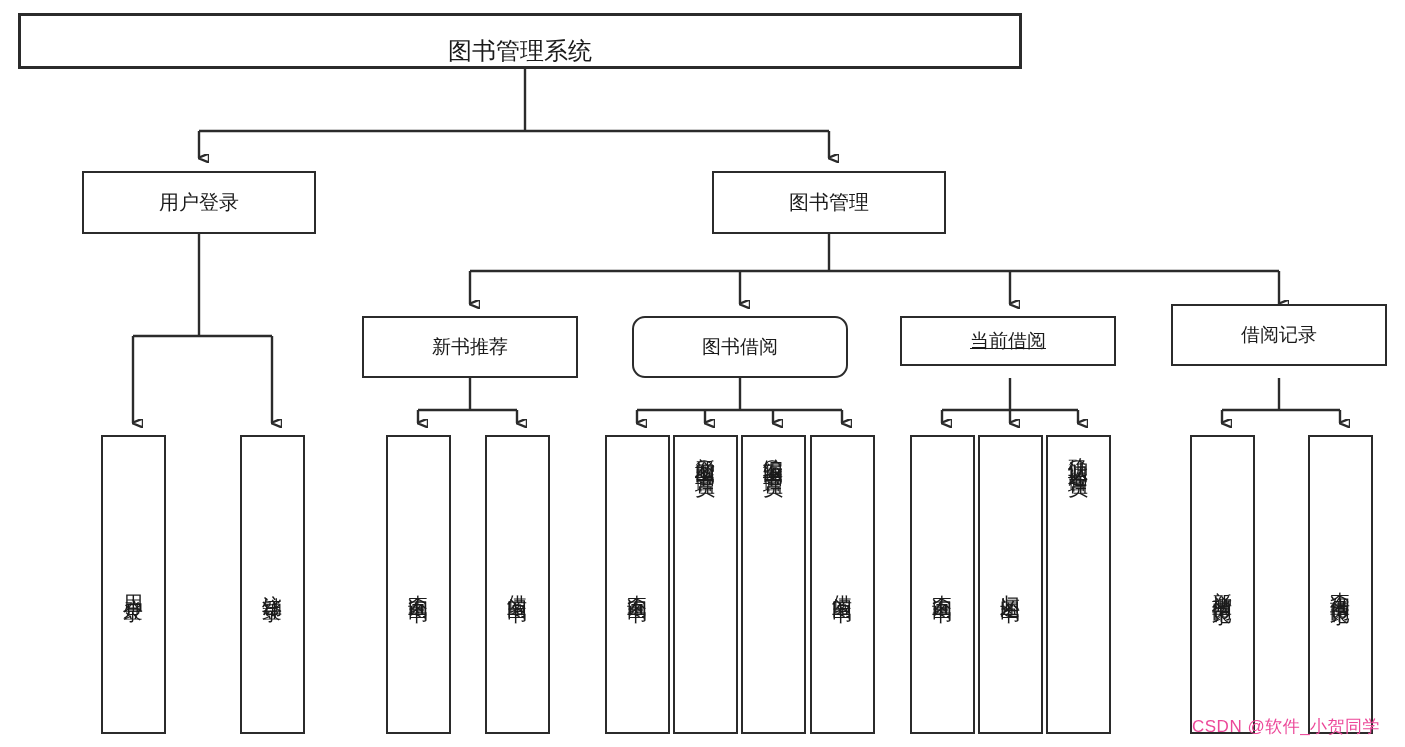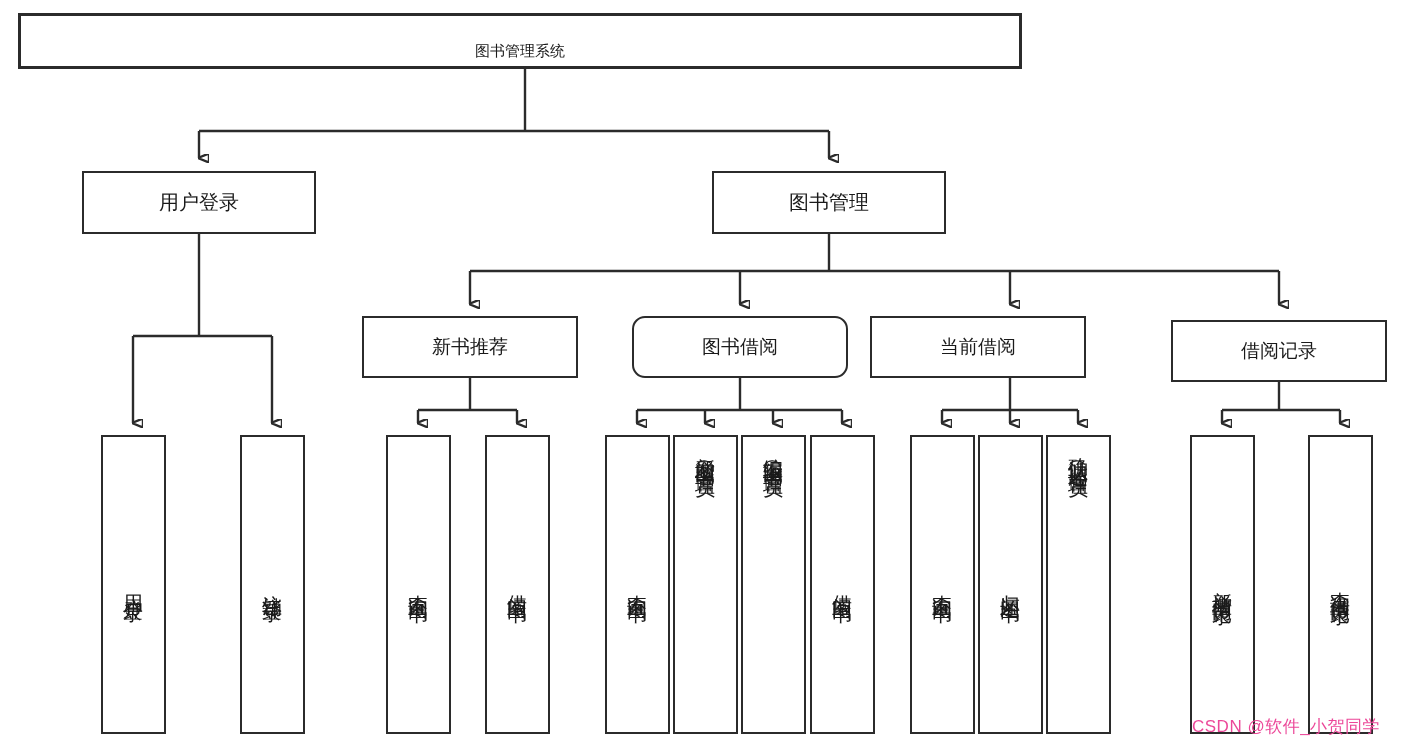--- a/index.html
+++ b/index.html
@@ -2,21 +2,21 @@
 <html><head>
 <meta charset="utf-8">
 <style>
   html,body{margin:0;padding:0;background:#ffffff;}
   body{font-family:"Liberation Sans","DejaVu Sans",sans-serif;}
   #canvas{position:relative;width:1405px;height:747px;background:#fff;overflow:hidden;}
   .node{position:absolute;box-sizing:border-box;background:#fff;border:2px solid #2b2b2b;
         display:flex;align-items:center;justify-content:center;color:#1a1a1a;}
   .node .lbl{display:block;text-align:center;line-height:1.18;}
   .root{border-width:3px;}
-  .root .lbl{font-size:15px;margin-top:20px;}
+  .root .lbl{font-size:24px;margin-top:20px;}
   .l1 .lbl{font-size:20px;}
   .l2 .lbl{font-size:19px;}
   .leaf{align-items:flex-start;justify-content:center;padding-top:5px;}
   .leaf .lbl{writing-mode:vertical-rl;text-orientation:upright;font-size:20px;
              letter-spacing:3px;line-height:1.0;white-space:nowrap;}
   .leaf.mid{align-items:center;padding-top:0;}
   .wm{position:absolute;color:#ec4899;font-size:17px;letter-spacing:.5px;white-space:nowrap;}
   svg.links{position:absolute;left:0;top:0;width:1405px;height:747px;pointer-events:none;}
   svg.links path,svg.links line{stroke:#2b2b2b;stroke-width:2.4;fill:none;}
 </style>
@@ -83,24 +83,24 @@
   <div class="node l1" style="left:712px;top:171px;width:234px;height:63px;">
     <span class="lbl">图书管理</span>
   </div>
 
   <div class="node l2" style="left:362px;top:316px;width:216px;height:62px;">
     <span class="lbl">新书推荐</span>
   </div>
   <div class="node l2" style="left:632px;top:316px;width:216px;height:62px;border-radius:13px;">
     <span class="lbl">图书借阅</span>
   </div>
-  <div class="node l2" style="left:870px;top:316px;width:216px;height:62px;">
+  <div class="node l2" style="left:900px;top:316px;width:216px;height:50px;text-decoration:underline;">
     <span class="lbl">当前借阅</span>
   </div>
-  <div class="node l2" style="left:1171px;top:320px;width:216px;height:62px;">
+  <div class="node l2" style="left:1171px;top:304px;width:216px;height:62px;">
     <span class="lbl">借阅记录</span>
   </div>
 
   <div class="node leaf mid" style="left:101px;top:435px;width:65px;height:299px;">
     <span class="lbl">用户登录</span>
   </div>
   <div class="node leaf mid" style="left:240px;top:435px;width:65px;height:299px;">
     <span class="lbl">注销登录</span>
   </div>
 

